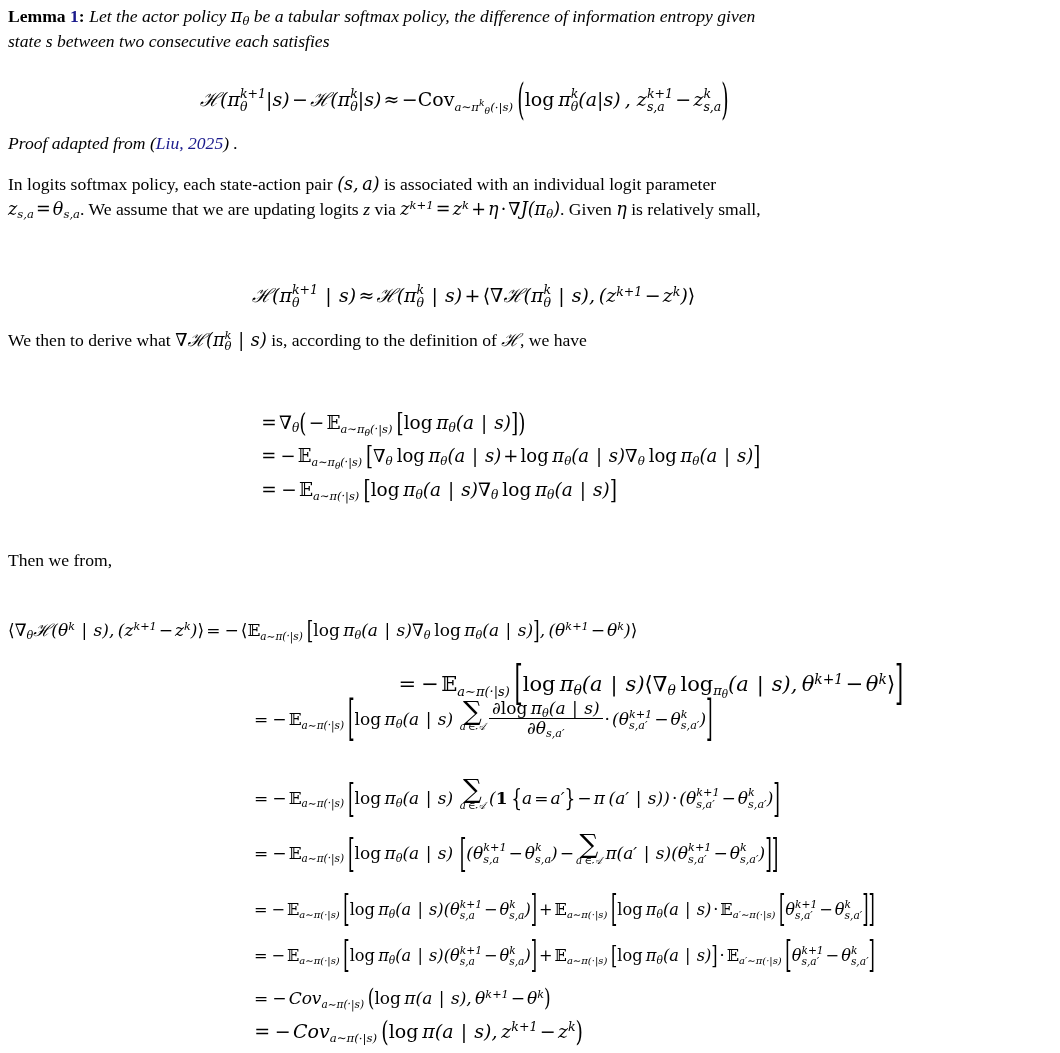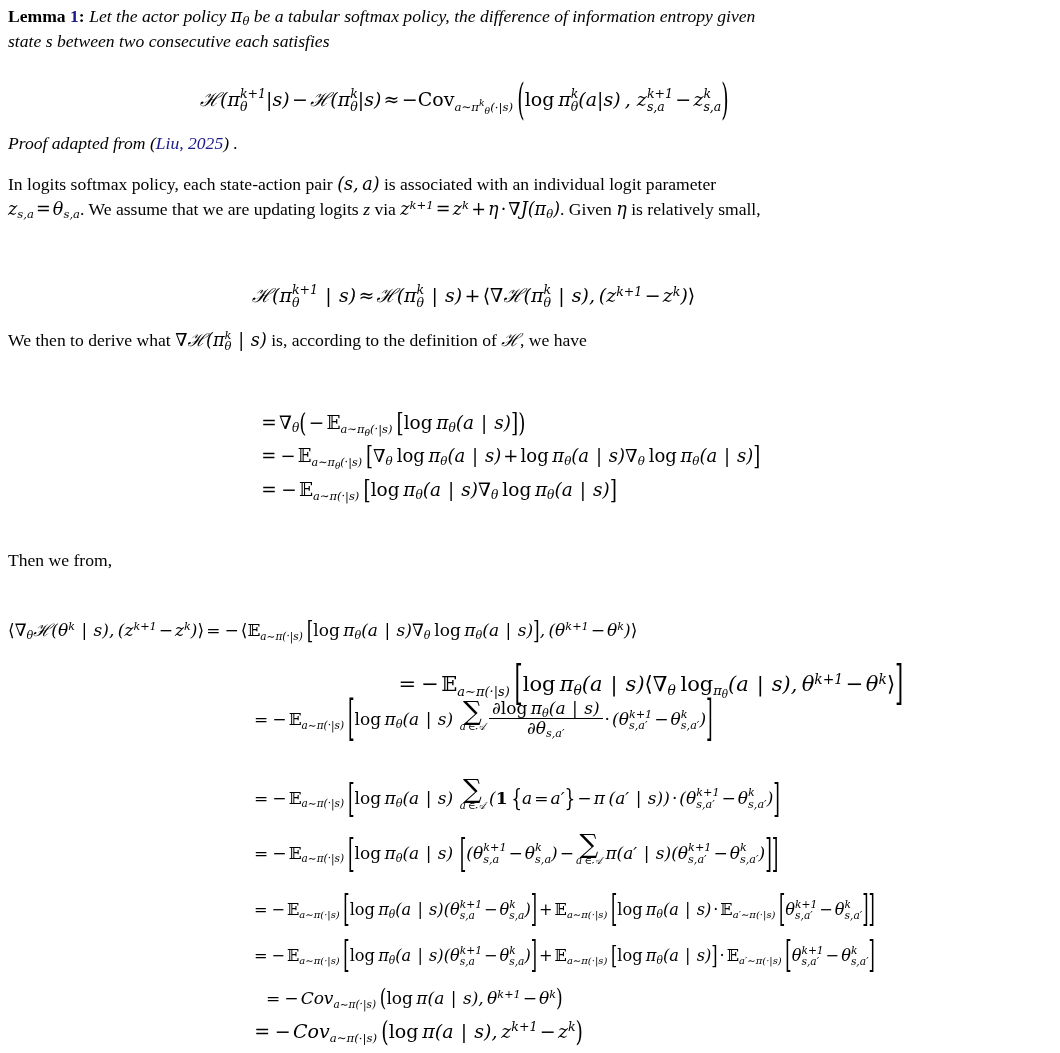--- a/index.html
+++ b/index.html
@@ -160,21 +160,21 @@
   </div>
 
   <div class="math" style="left:252px; top:900px; font-size:16.2px;">
     <span class="mo">=</span><span class="mo">−</span><span class="mr">𝔼</span><span class="sb" style="font-size:.62em; vertical-align:-.35em;">a∼π(·|s)</span><span class="sp-s"></span><span class="d2">[</span><span class="mr">log</span> π<sub class="sb">θ</sub>(<span class="mi">a</span><span class="sp-m"></span>|<span class="sp-m"></span><span class="mi">s</span>)(θ<span class="sups"><span>k+1</span><span>s,a</span></span><span class="mo">−</span>θ<span class="sups"><span>k</span><span>s,a</span></span>)<span class="d2">]</span><span class="mo">+</span><span class="mr">𝔼</span><span class="sb" style="font-size:.62em; vertical-align:-.35em;">a∼π(·|s)</span><span class="sp-s"></span><span class="d2">[</span><span class="mr">log</span> π<sub class="sb">θ</sub>(<span class="mi">a</span><span class="sp-m"></span>|<span class="sp-m"></span><span class="mi">s</span>)<span class="mo">·</span><span class="mr">𝔼</span><span class="sb" style="font-size:.62em; vertical-align:-.35em;">a′∼π(·|s)</span><span class="sp-s"></span><span class="d2">[</span>θ<span class="sups"><span>k+1</span><span>s,a′</span></span><span class="mo">−</span>θ<span class="sups"><span>k</span><span>s,a′</span></span><span class="d2">]</span><span class="d2">]</span>
   </div>
 
   <div class="math" style="left:252px; top:946px; font-size:16.2px;">
     <span class="mo">=</span><span class="mo">−</span><span class="mr">𝔼</span><span class="sb" style="font-size:.62em; vertical-align:-.35em;">a∼π(·|s)</span><span class="sp-s"></span><span class="d2">[</span><span class="mr">log</span> π<sub class="sb">θ</sub>(<span class="mi">a</span><span class="sp-m"></span>|<span class="sp-m"></span><span class="mi">s</span>)(θ<span class="sups"><span>k+1</span><span>s,a</span></span><span class="mo">−</span>θ<span class="sups"><span>k</span><span>s,a</span></span>)<span class="d2">]</span><span class="mo">+</span><span class="mr">𝔼</span><span class="sb" style="font-size:.62em; vertical-align:-.35em;">a∼π(·|s)</span><span class="sp-s"></span><span class="d1">[</span><span class="mr">log</span> π<sub class="sb">θ</sub>(<span class="mi">a</span><span class="sp-m"></span>|<span class="sp-m"></span><span class="mi">s</span>)<span class="d1">]</span><span class="mo">·</span><span class="mr">𝔼</span><span class="sb" style="font-size:.62em; vertical-align:-.35em;">a′∼π(·|s)</span><span class="sp-s"></span><span class="d2">[</span>θ<span class="sups"><span>k+1</span><span>s,a′</span></span><span class="mo">−</span>θ<span class="sups"><span>k</span><span>s,a′</span></span><span class="d2">]</span>
   </div>
 
-  <div class="math" style="left:252px; top:990px; font-size:17px;margin-left:12px;">
+  <div class="math" style="left:252px; top:990px; font-size:17px;">
     <span class="mo">=</span><span class="mo">−</span><span class="mi" style="font-style:italic;">Cov</span><span class="sb" style="font-size:.62em; vertical-align:-.35em;">a∼π(·|s)</span><span class="sp-s"></span><span class="d1">(</span><span class="mr">log</span> π(<span class="mi">a</span><span class="sp-m"></span>|<span class="sp-m"></span><span class="mi">s</span>), θ<sup class="sp">k+1</sup><span class="mo">−</span>θ<sup class="sp">k</sup><span class="d1">)</span>
   </div>
 
   <div class="math" style="left:252px; top:1022px; font-size:19px;">
     <span class="mo">=</span><span class="mo">−</span><span class="mi" style="font-style:italic;">Cov</span><span class="sb" style="font-size:.62em; vertical-align:-.35em;">a∼π(·|s)</span><span class="sp-s"></span><span class="d1">(</span><span class="mr">log</span> π(<span class="mi">a</span><span class="sp-m"></span>|<span class="sp-m"></span><span class="mi">s</span>), <span class="mi">z</span><sup class="sp">k+1</sup><span class="mo">−</span><span class="mi">z</span><sup class="sp">k</sup><span class="d1">)</span>
   </div>
 
 </div>
 
 </body></html>

